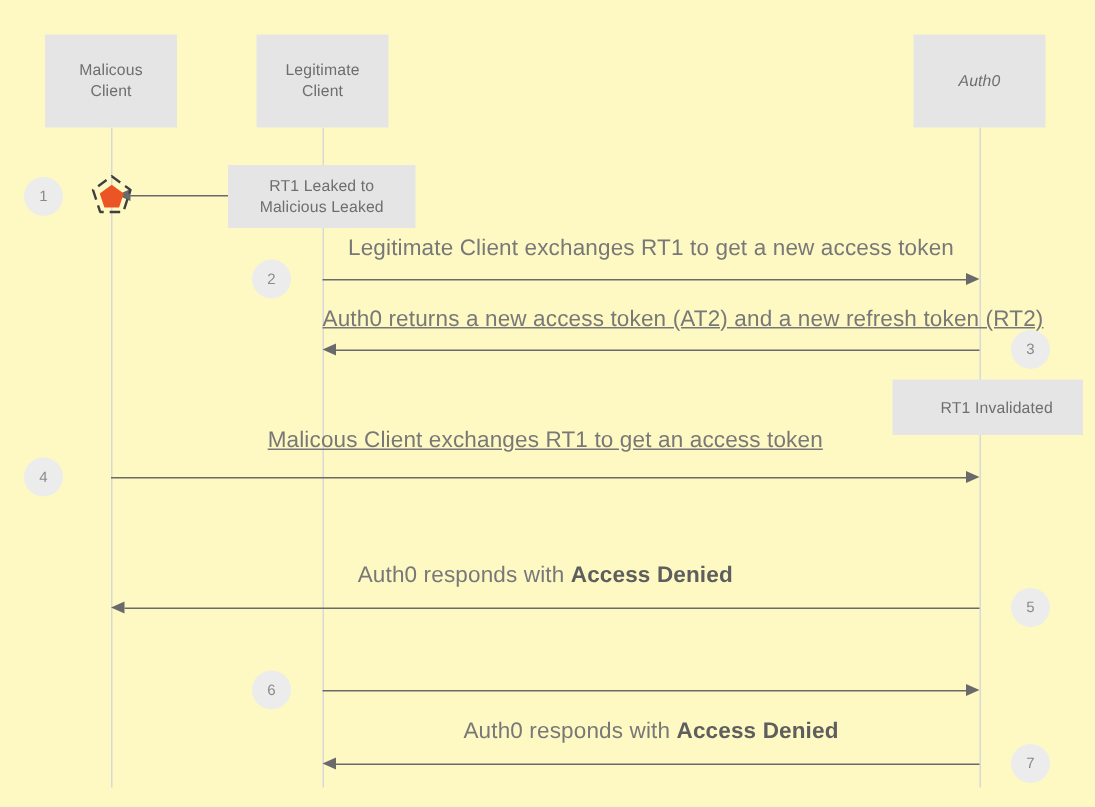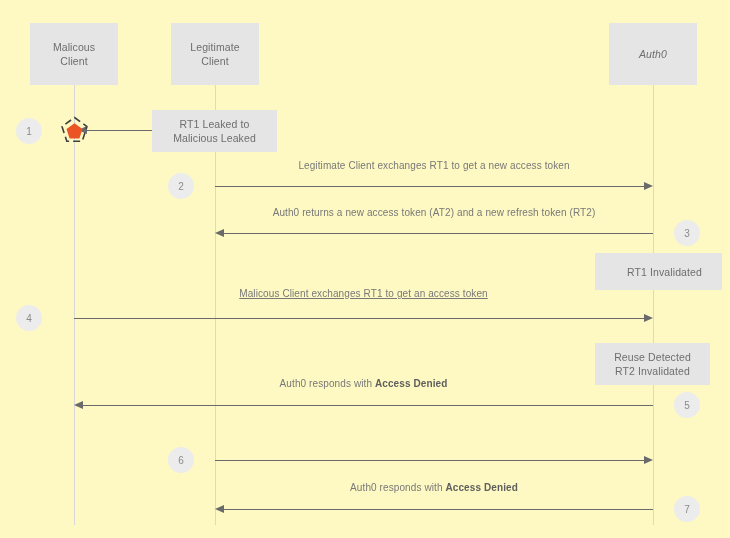--- a/index.html
+++ b/index.html
@@ -78,21 +78,21 @@
     border-bottom: 4.5px solid transparent;
   }
   .arrow-head.right {
     border-left: 9px solid #6a6a6a;
   }
   .arrow-head.left {
     border-right: 9px solid #6a6a6a;
   }
   .msg-label {
     position: absolute;
-    font-size: 10px;
+    font-size: 15px;
     line-height: 13px;
     color: #787878;
     text-align: center;
     white-space: nowrap;
     letter-spacing: 0.1px;
   }
   .msg-label b {
     color: #5e5e5e;
     font-weight: bold;
   }
@@ -155,21 +155,21 @@
 
   <div class="msg-label" style="left:215px; top:159px; width:438px;">
     <span>Legitimate Client exchanges RT1 to get a new access token</span>
   </div>
   <div class="step-circle" style="left:168px; top:173px;">
     <span>2</span>
   </div>
   <div class="msg-line" style="left:215px; top:186px; width:431px;"></div>
   <div class="arrow-head right" style="left:644px; top:182px;"></div>
 
-  <div class="msg-label" style="left:215px; top:206px; width:438px;">
+  <div class="msg-label" style="left:215px; top:206px; width:438px;text-decoration:underline;">
     <span>Auth0 returns a new access token (AT2) and a new refresh token (RT2)</span>
   </div>
   <div class="msg-line" style="left:224px; top:233px; width:429px;"></div>
   <div class="arrow-head left" style="left:215px; top:229px;"></div>
   <div class="step-circle" style="left:674px; top:220px;">
     <span>3</span>
   </div>
 
   <div class="note-box" style="left:595px; top:253px; width:115px; height:37px;padding-left:12px;">
     <div>
@@ -179,26 +179,20 @@
 
   <div class="msg-label" style="left:74px; top:287px; width:579px;text-decoration:underline;">
     <span>Malicous Client exchanges RT1 to get an access token</span>
   </div>
   <div class="step-circle" style="left:16px; top:305px;">
     <span>4</span>
   </div>
   <div class="msg-line" style="left:74px; top:318px; width:572px;"></div>
   <div class="arrow-head right" style="left:644px; top:314px;"></div>
 
-  <div class="note-box" style="left:595px; top:343px; width:115px; height:42px;">
-    <div>
-      <div>Reuse Detected</div>
-      <div>RT2 Invalidated</div>
-    </div>
-  </div>
 
   <div class="msg-label" style="left:74px; top:377px; width:579px;">
     <span>Auth0 responds with </span><b>Access Denied</b>
   </div>
   <div class="msg-line" style="left:83px; top:405px; width:570px;"></div>
   <div class="arrow-head left" style="left:74px; top:401px;"></div>
   <div class="step-circle" style="left:674px; top:392px;">
     <span>5</span>
   </div>
 

